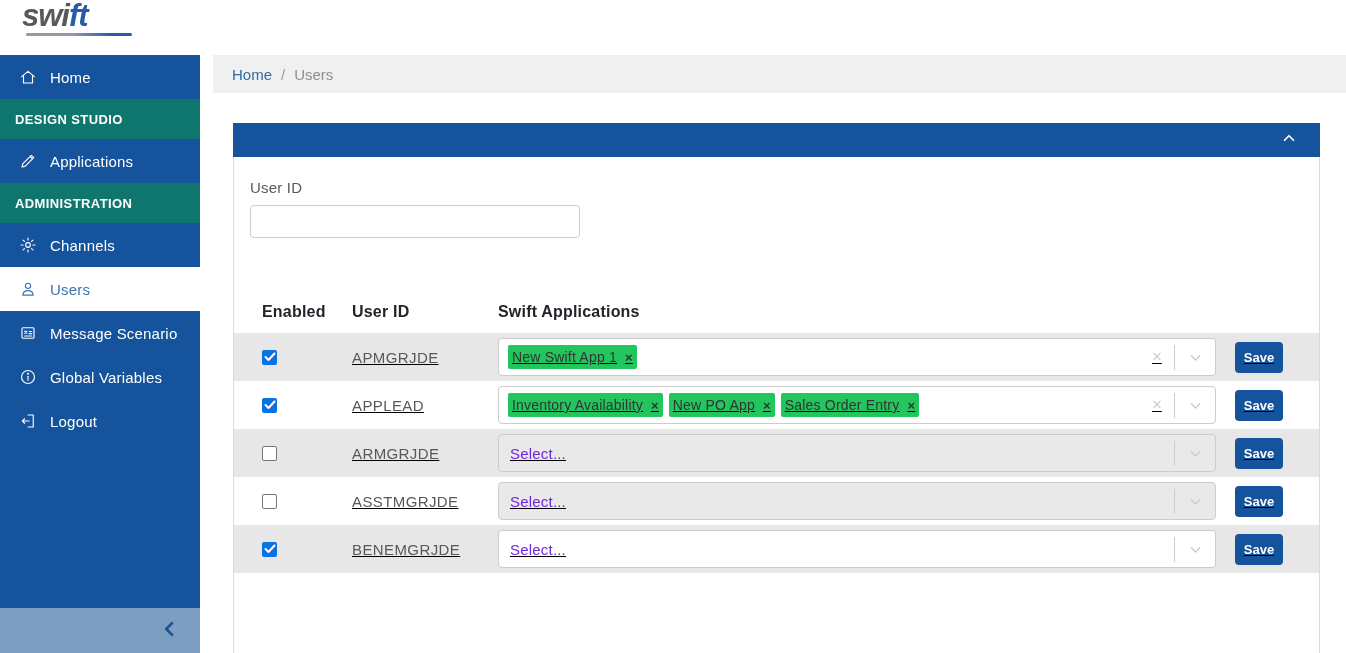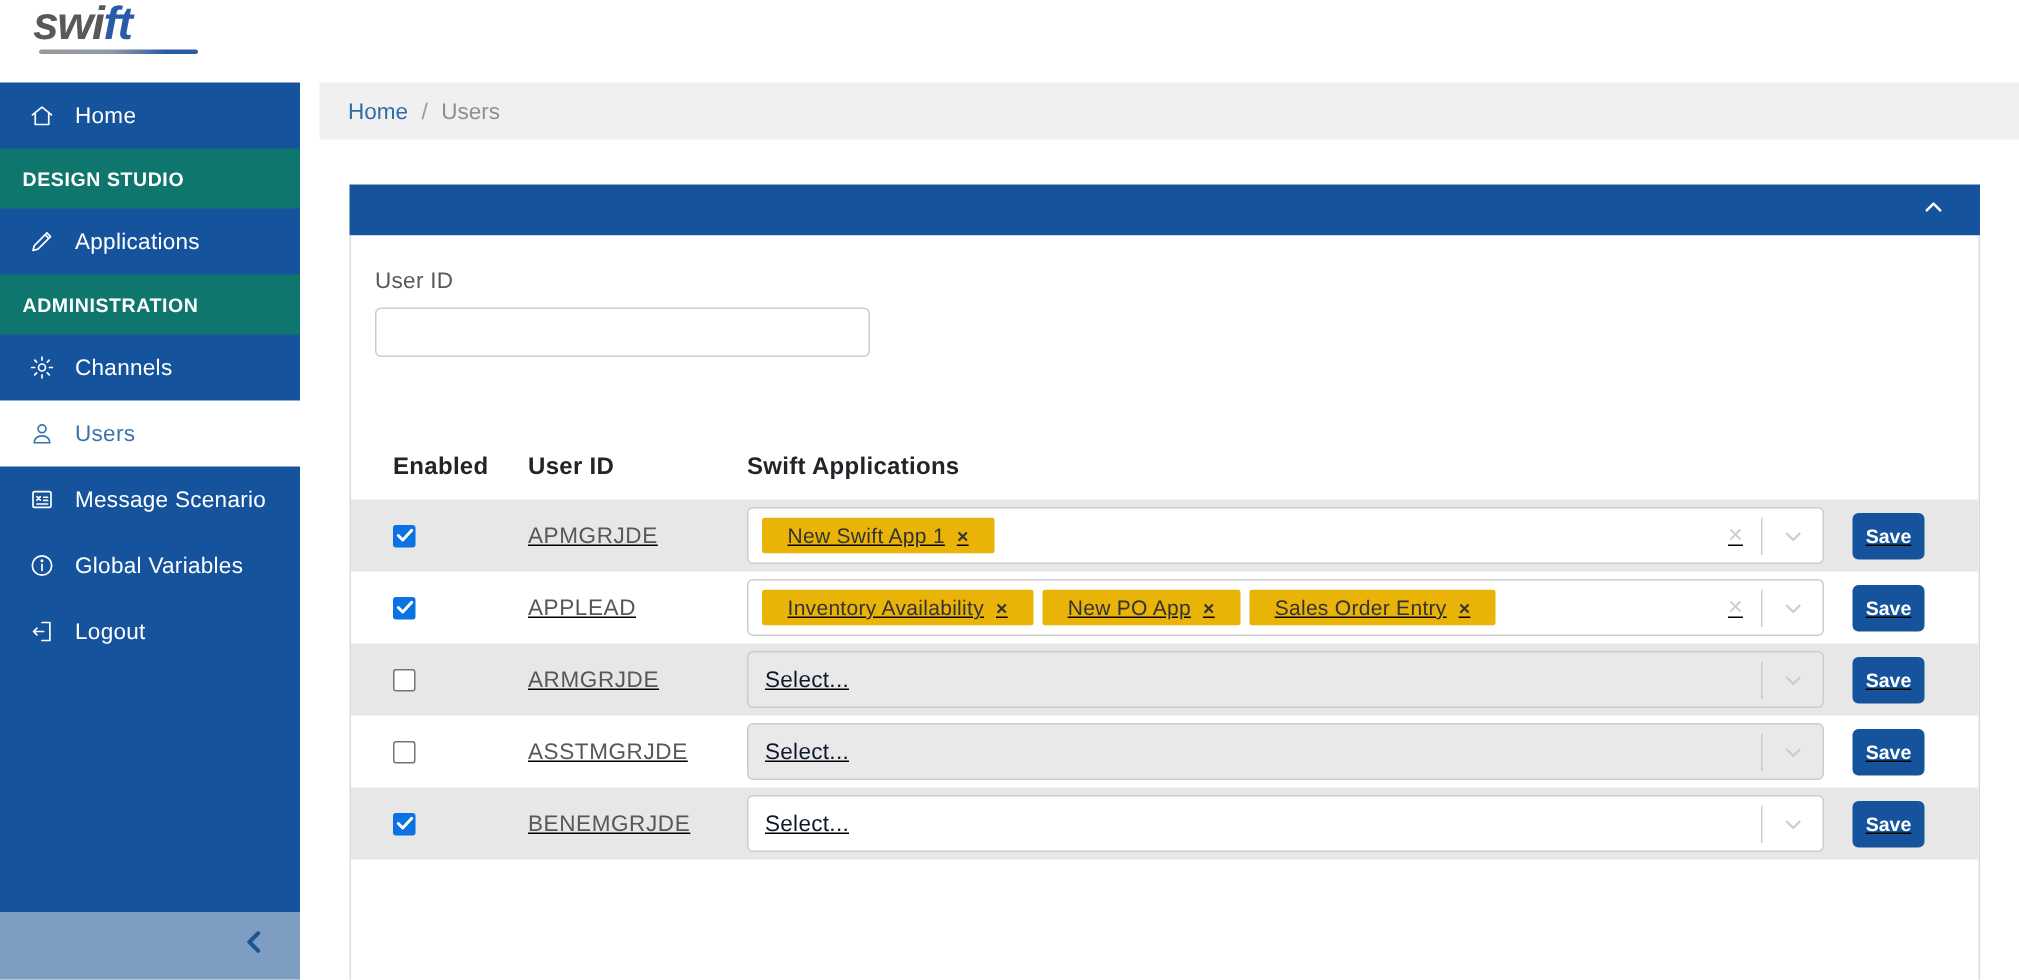--- a/index.html
+++ b/index.html
@@ -63,23 +63,23 @@
   .cb { width:15px; height:15px; border-radius:2px; cursor:pointer; position:relative; }
   .cb.off { background:#fff; border:1px solid #757575; }
   .cb.on  { background:#0b72e4; }
   .cb.on svg { position:absolute; left:1.5px; top:2.5px; }
 
   
   .mselect { flex:1; height:38px; background:#fff; border:1px solid #ccc; border-radius:4px;
              display:flex; align-items:center; padding-left:9px; cursor:pointer; }
   .mselect.disabled { background:#e9e9e9; }
   .ms-content { flex:1; display:flex; align-items:center; gap:6px; overflow:hidden; }
-  .placeholder { color:#0f172a; font-size:15px; padding-left:2px; letter-spacing:.2px; }
-  .tag { display:inline-flex; align-items:flex-end; background:#eab308; border-radius:2px;
-         padding:4px 17px; font-size:14px; color:#333; letter-spacing:.2px; white-space:nowrap; }
+  .placeholder { color:#6d28d9; font-size:15px; padding-left:2px; letter-spacing:.2px; }
+  .tag { display:inline-flex; align-items:flex-end; background:#22c55e; border-radius:2px;
+         padding:4px 4px; font-size:14px; color:#333; letter-spacing:.2px; white-space:nowrap; }
   .tag-x { font-weight:bold; font-size:13px; margin-left:8px; color:#333; cursor:pointer; }
   .ms-clear { width:34px; text-align:center; color:#ccc; font-size:17px; cursor:pointer; }
   .ms-div { width:1px; height:25px; background:#ccc; }
   .ms-caret { width:40px; display:flex; justify-content:center; cursor:pointer; }
 
   
   .save-btn { width:48px; height:31px; margin:0 36px 0 19px; background:#15549d; color:#fff;
               border:none; border-radius:4px; font-size:13px; font-weight:bold; cursor:pointer;
               font-family:"Liberation Sans", sans-serif; }
 </style>

